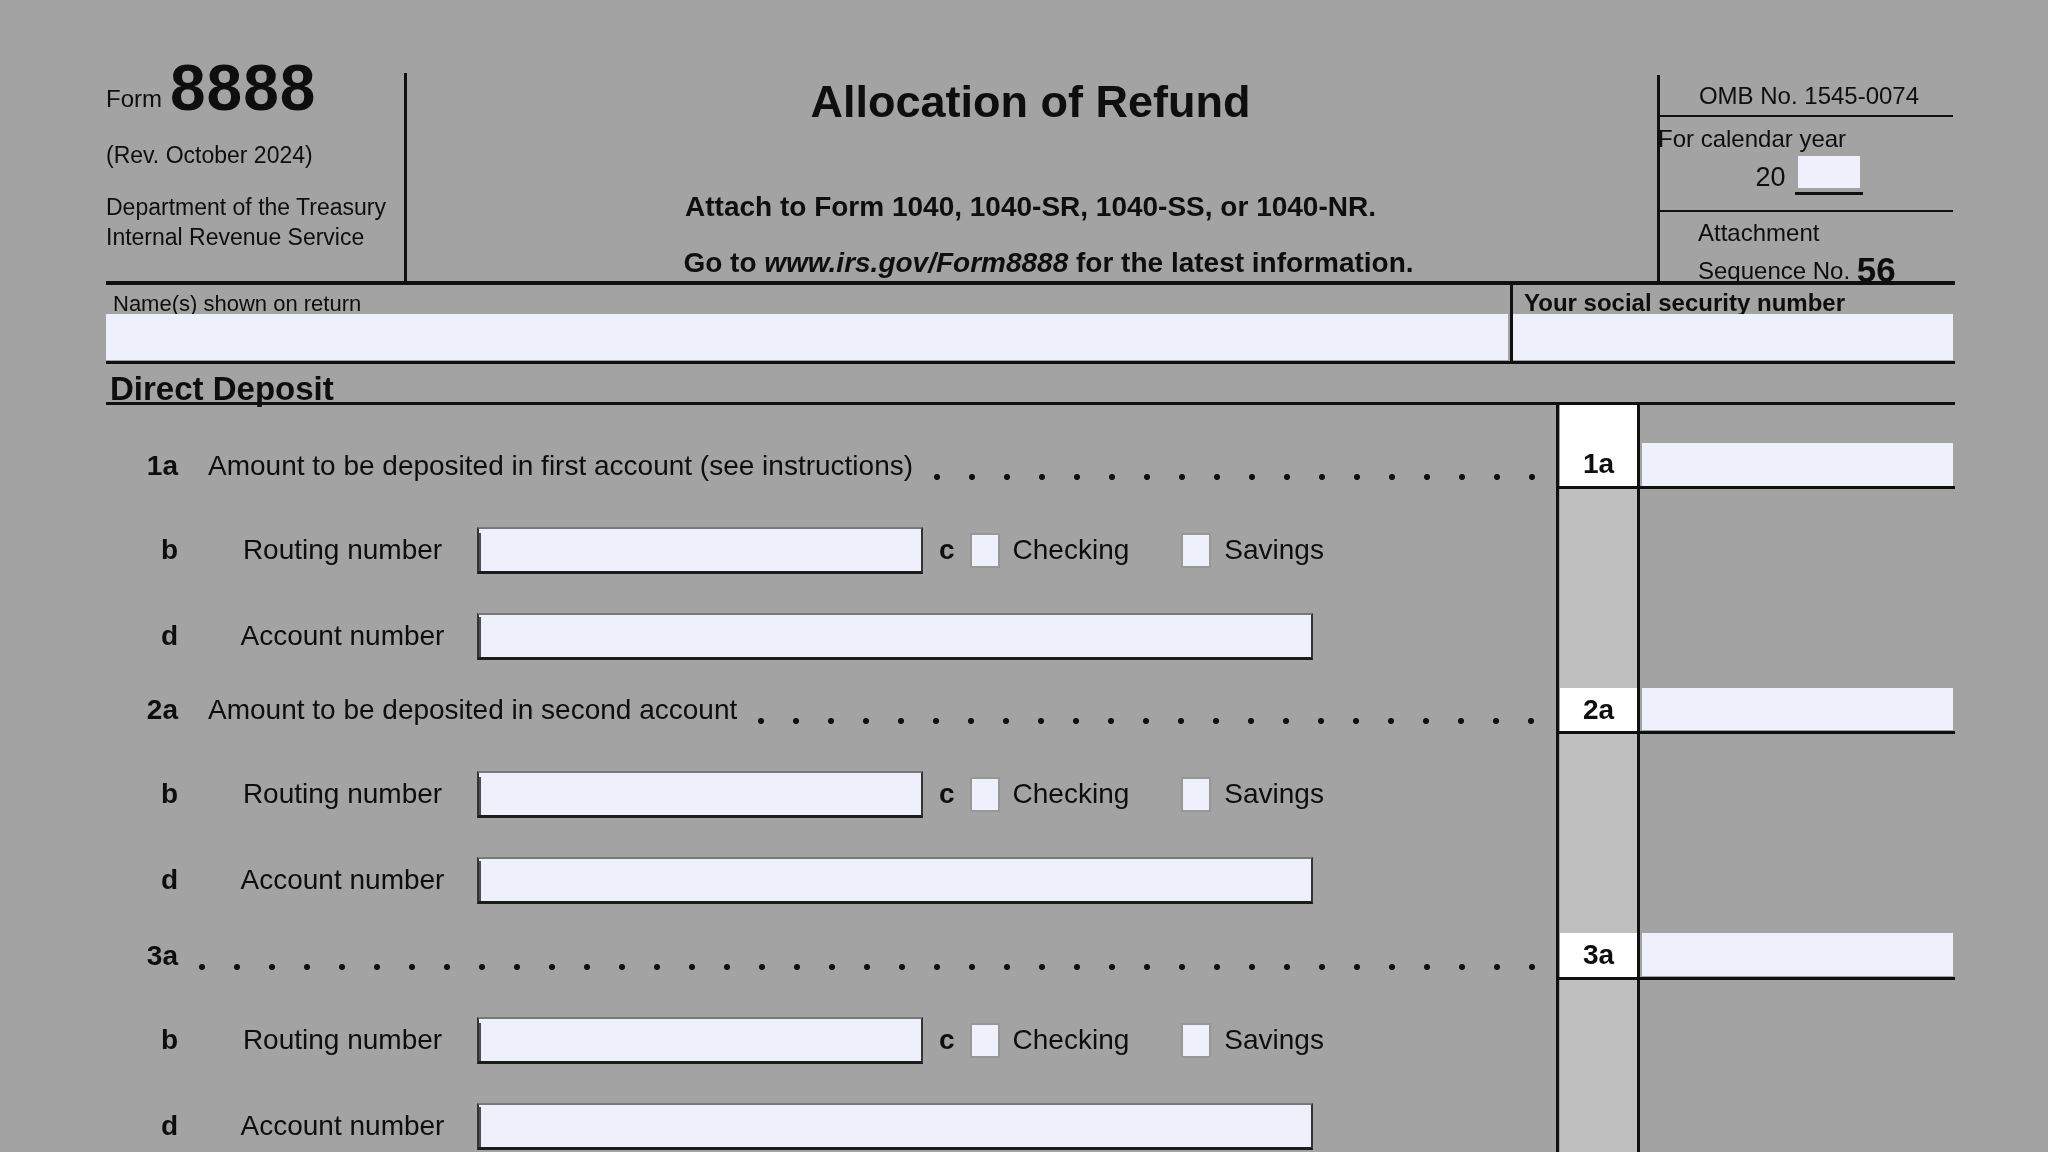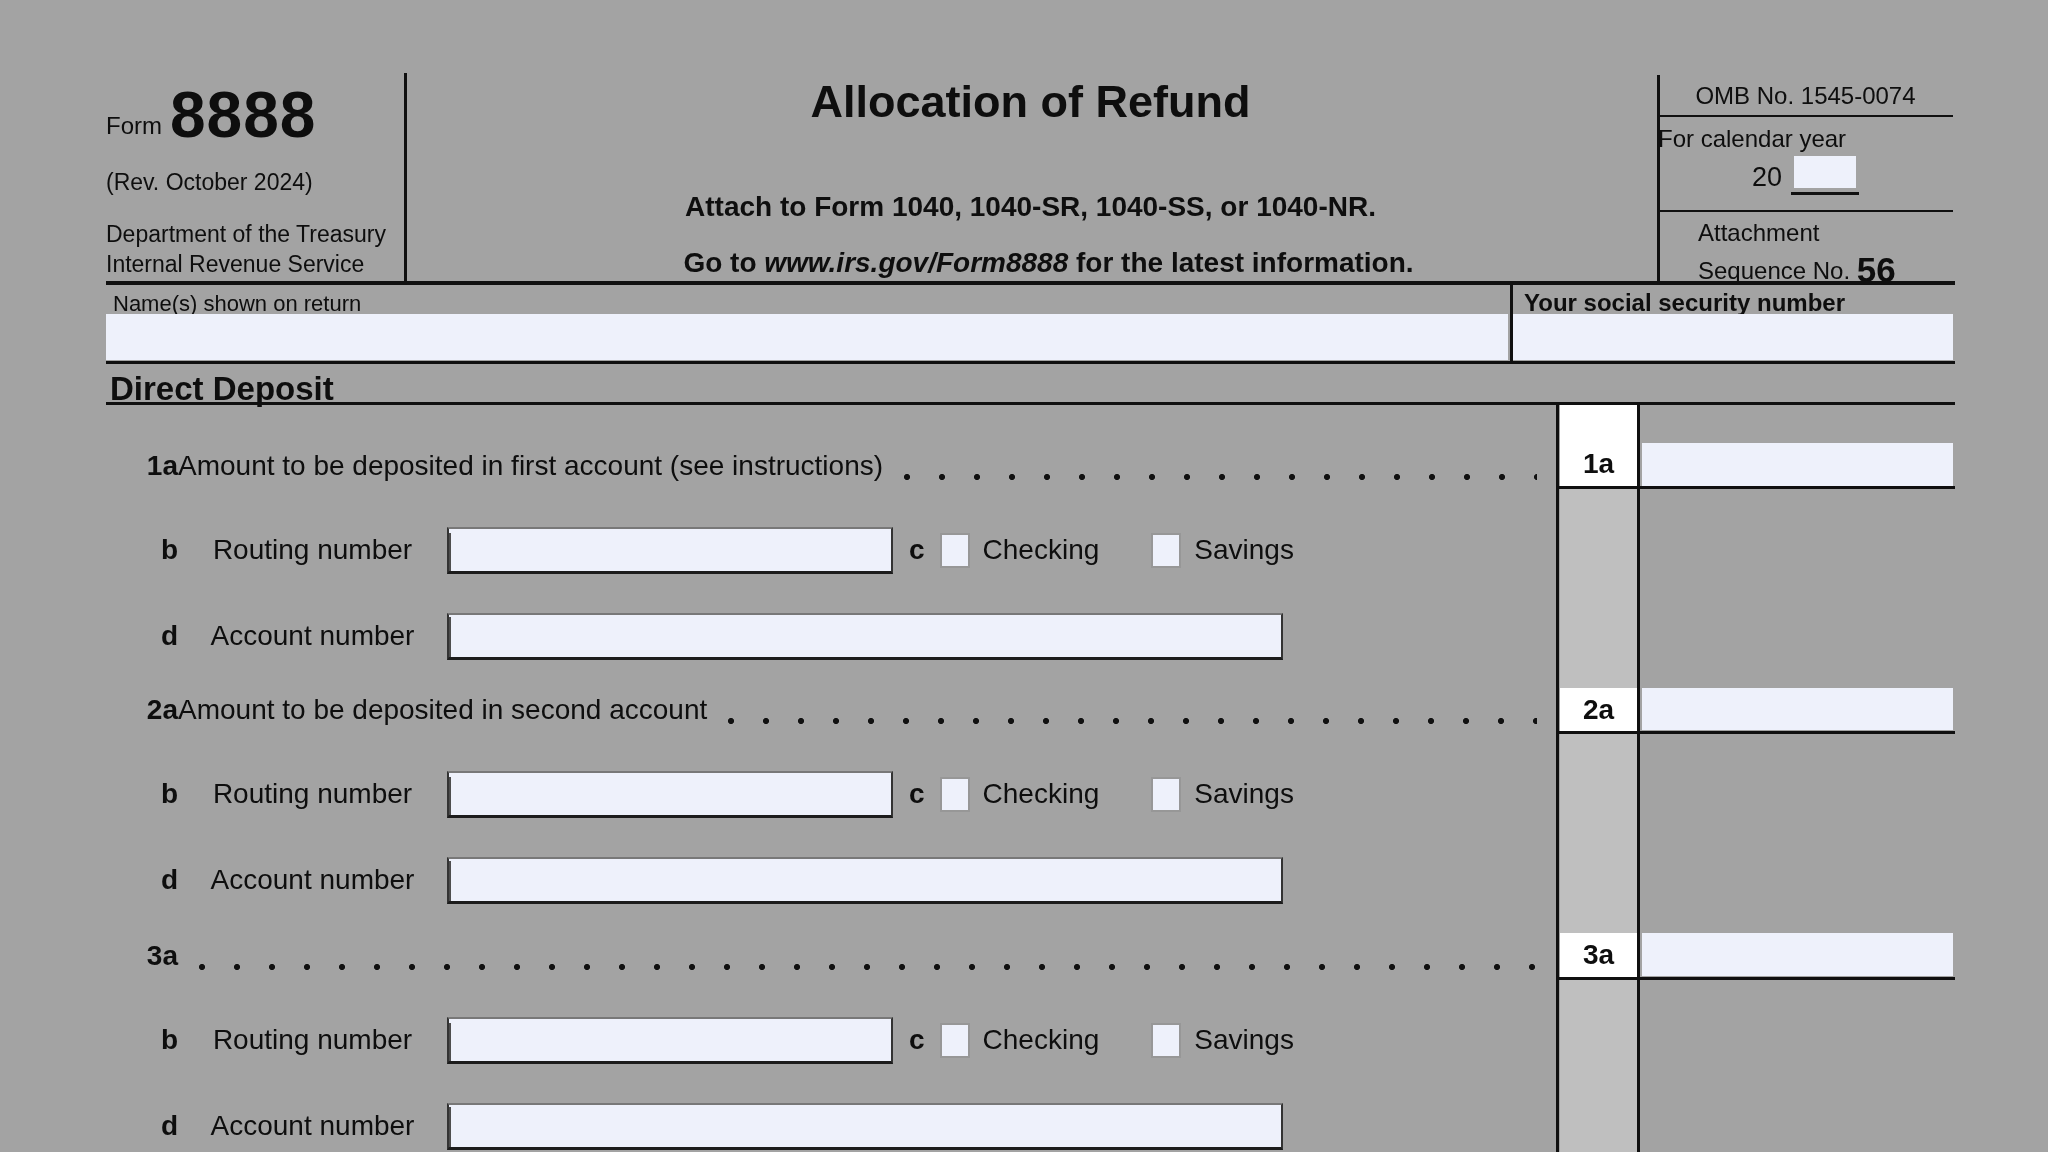--- a/index.html
+++ b/index.html
@@ -7,31 +7,31 @@
     position:relative;width:2048px;height:1152px;overflow:hidden;background:#a3a3a3;
     font-family:Liberation Sans, sans-serif;color:#0e0e0e;
   }
   .abs{position:absolute;}
   .hline{position:absolute;background:#101010;}
   .vline{position:absolute;background:#101010;}
   .fill{background:#eef1fb;}
   
   #hdr-left{left:106px;top:56px;width:296px;}
   #form-word{font-size:24px;}
-  #form-number{font-size:64px;font-weight:bold;letter-spacing:1px;line-height:1;margin-top:27px;}
+  #form-number{font-size:64px;font-weight:bold;letter-spacing:1px;line-height:1;}
   #form-id-row{display:flex;align-items:flex-end;gap:8px;}
   #form-id-row #form-word{padding-bottom:7px;}
   #revision{font-size:23px;margin-top:22px;}
   #agency{font-size:23px;margin-top:24px;line-height:1.3;}
   #hdr-center{left:404px;top:0;width:1253px;text-align:center;}
   #main-title{position:absolute;left:0;right:0;top:76px;font-size:45px;font-weight:bold;}
   #attach-line{position:absolute;left:0;right:0;top:191px;font-size:28px;font-weight:bold;}
   #goto-line{position:absolute;left:0;right:0;top:247px;font-size:28px;font-weight:bold;margin-left:36px;}
   #goto-line .url{font-style:italic;}
-  #hdr-right{left:1658px;top:0;width:295px;height:283px;}
+  #hdr-right{left:1658px;top:0;width:295px;height:283px;padding-left:7px;}
   #omb{position:absolute;left:0;right:0;top:82px;text-align:center;font-size:24px;}
   #cal-label{position:absolute;left:0;right:0;top:125px;text-align:left;font-size:24px;}
   #cal-row{position:absolute;left:0;right:0;top:156px;display:flex;justify-content:center;align-items:flex-end;gap:9px;}
   #cal-prefix{font-size:27px;padding-bottom:2px;}
   #year-underline{border-bottom:3px solid #111;padding:0 3px;}
   #year-input{width:62px;height:32px;}
   #attach-seq{position:absolute;left:40px;top:218px;font-size:24px;line-height:1.25;}
   #seq-num{font-size:35px;font-weight:bold;vertical-align:-3px;}
   
   #name-label{left:113px;top:291px;font-size:22px;}
@@ -44,21 +44,21 @@
   
   #shade-col{left:1560px;top:406px;width:77px;height:746px;background:#bfbfbf;}
   .vcol{top:405px;height:747px;width:3px;}
   .line-cell{position:absolute;left:1560px;width:77px;background:#fff;display:flex;justify-content:center;}
   .line-cell span{font-size:28px;font-weight:bold;}
   .amt-field{position:absolute;left:1642px;width:311px;}
   .row-line{position:absolute;left:1556px;width:399px;height:3px;background:#101010;}
   
   .row{position:absolute;left:106px;display:flex;align-items:center;height:48px;}
   .num{width:72px;text-align:right;font-weight:bold;font-size:28px;flex:none;}
-  .rowtext{font-size:28px;white-space:nowrap;}
+  .rowtext{margin-left:30px;font-size:28px;white-space:nowrap;}
   .a-row{width:1437px;}
   .dots{flex:1;align-self:flex-end;height:8px;margin:0 6px 9px 20px;
         background-image:radial-gradient(circle at 4px 4px,#111 2.7px,rgba(0,0,0,0) 3.4px);
         background-size:35px 8px;background-repeat:repeat-x;}
   .b-row .rowtext,.d-row .rowtext{width:269px;text-align:center;}
   .cellbox{display:grid;height:47px;box-sizing:border-box;background:#eef1fb;
            border:2px solid #5a5a5a;border-top-color:#787878;border-bottom:3px solid #1c1c1c;
            border-left-color:#333;border-right-color:#333;}
   .cellbox .cell{border-left:2px solid #4e4e4e;}
   .cellbox .cell:first-child{border-left:none;}

